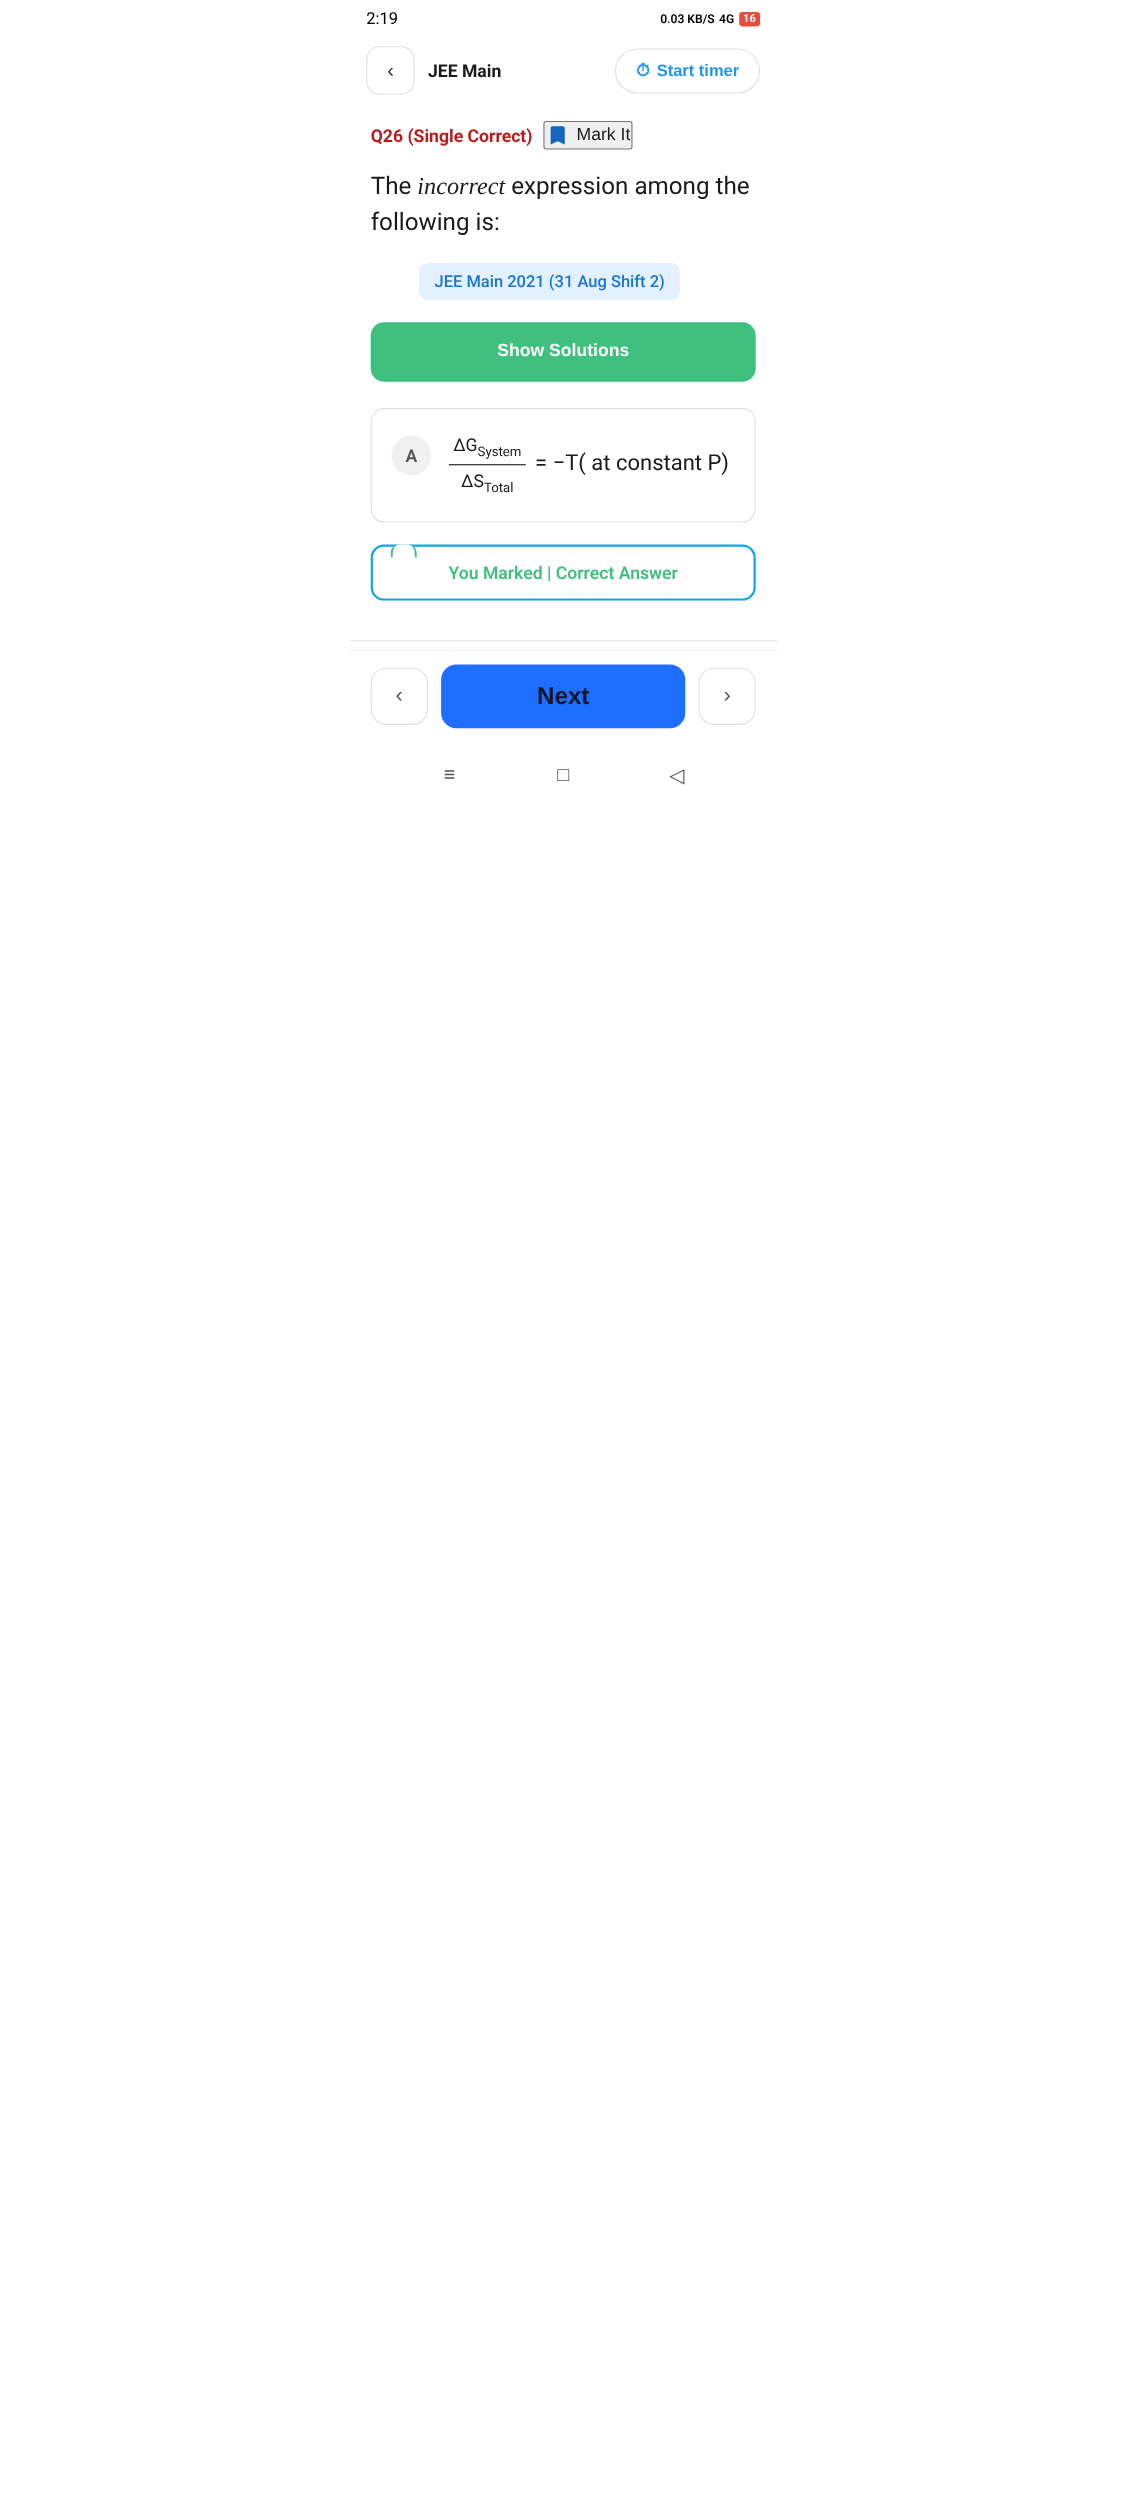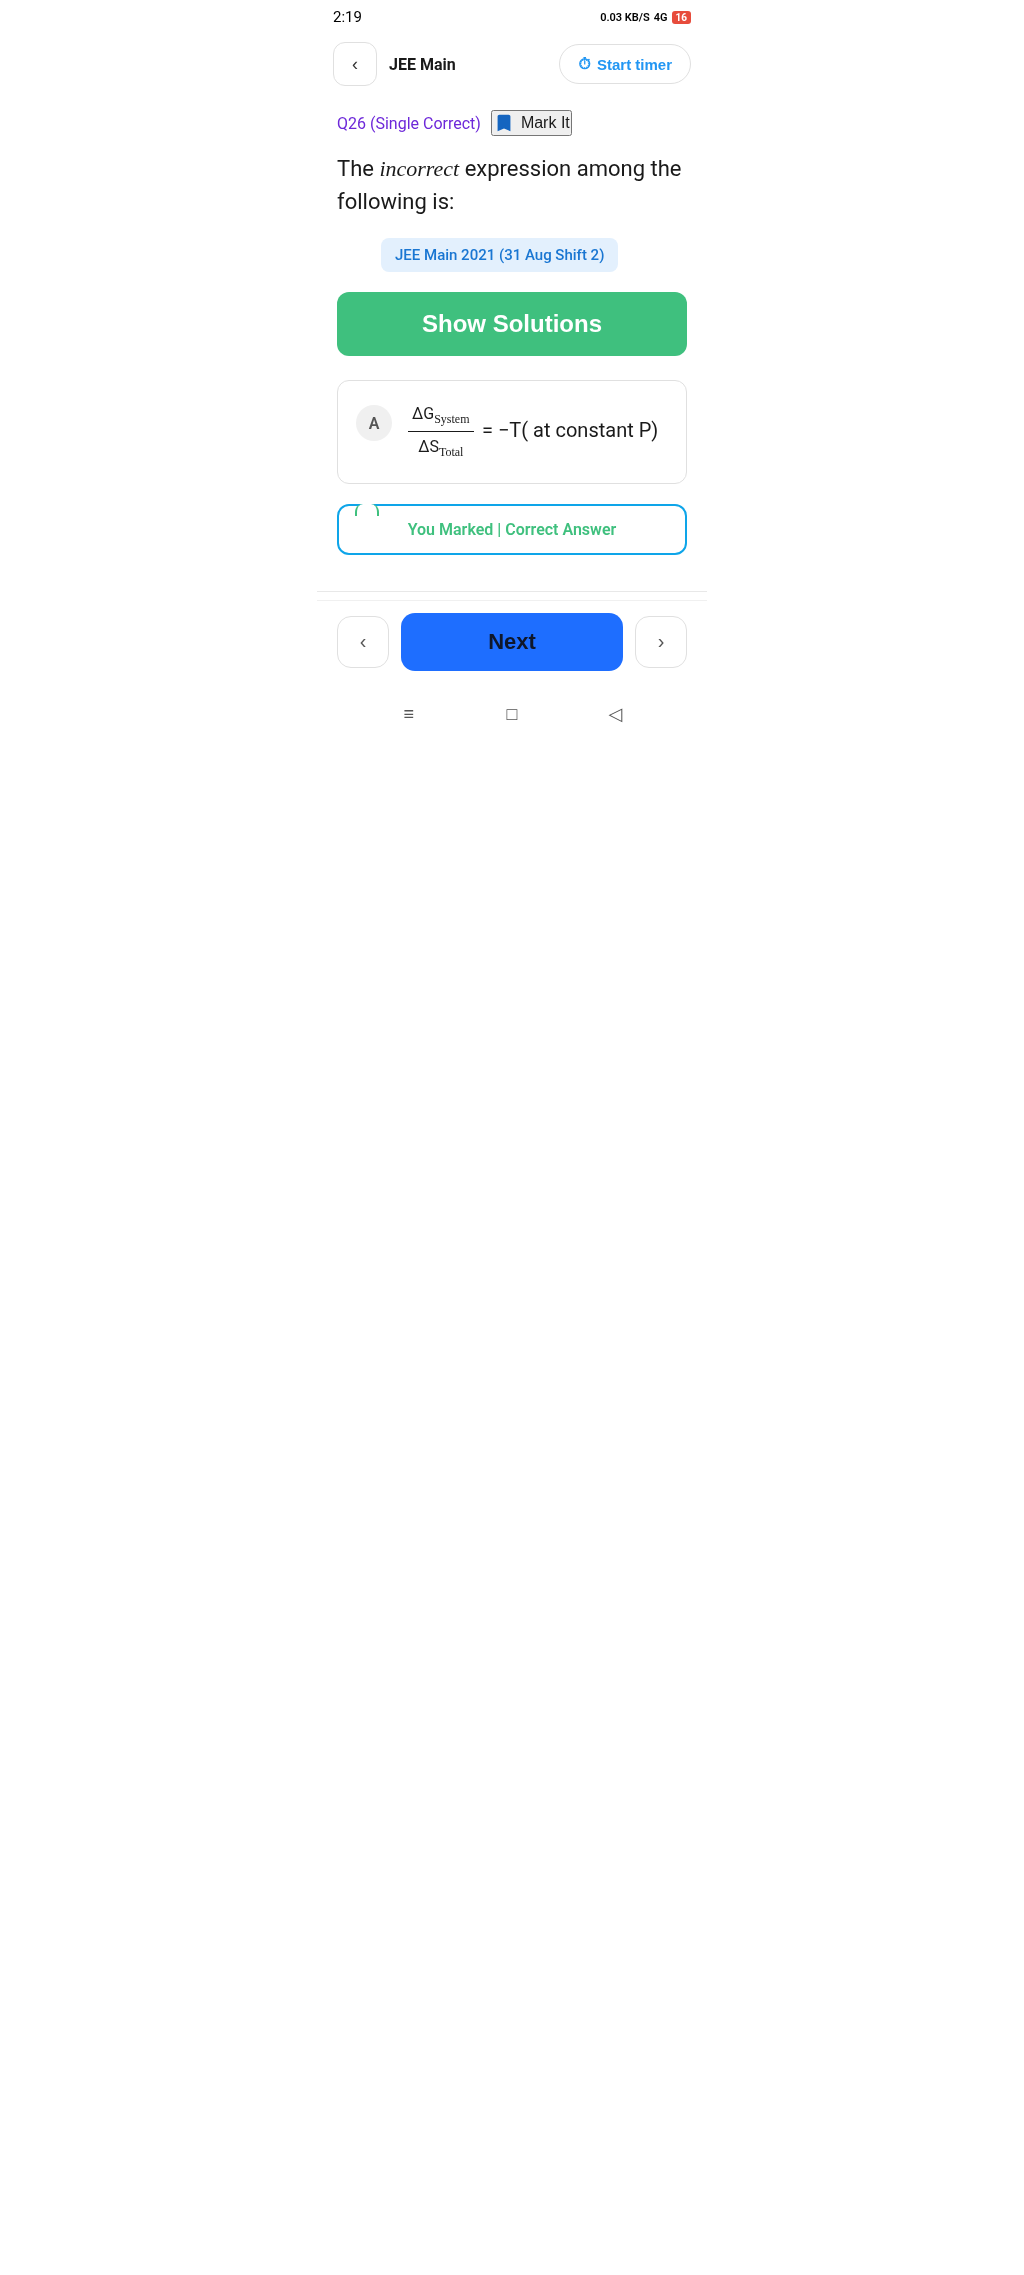--- a/index.html
+++ b/index.html
@@ -93,22 +93,22 @@
 
     
     .question-meta {
       display: flex;
       align-items: center;
       gap: 10px;
       margin-bottom: 16px;
     }
     .question-label {
       font-size: 16px;
-      color: #6d28d9;
-      font-weight: 400;
+      color: #b91c1c;
+      font-weight: 700;
     }
     .mark-it-btn {
       display: flex;
       align-items: center;
       gap: 6px;
       font-size: 16px;
       color: #1a1a1a;
       font-weight: 500;
       cursor: pointer;
     }
@@ -145,21 +145,21 @@
 
     
     .show-solutions-btn {
       display: block;
       width: 100%;
       background: #3fc07e;
       color: #fff;
       border: none;
       border-radius: 12px;
       padding: 18px;
-      font-size: 24px;
+      font-size: 16px;
       font-weight: 700;
       text-align: center;
       cursor: pointer;
       margin-bottom: 24px;
     }
 
     
     .option-card {
       border: 1.5px solid #e0e0e0;
       border-radius: 12px;
@@ -201,21 +201,21 @@
     }
     .fraction-num {
       border-bottom: 1.5px solid #1a1a1a;
       padding: 0 4px 2px;
       font-size: 16px;
     }
     .fraction-den {
       padding: 2px 4px 0;
       font-size: 16px;
     }
-    .sub { font-size: 12px; vertical-align: sub; font-family: Liberation Serif, serif; }
+    .sub { font-size: 12px; vertical-align: sub; }
     .option-text-line {
       font-size: 20px;
       font-weight: 400;
     }
 
     
     .marked-correct-bar {
       border: 2px solid #0ea5e9;
       border-radius: 12px;
       padding: 14px 18px;

